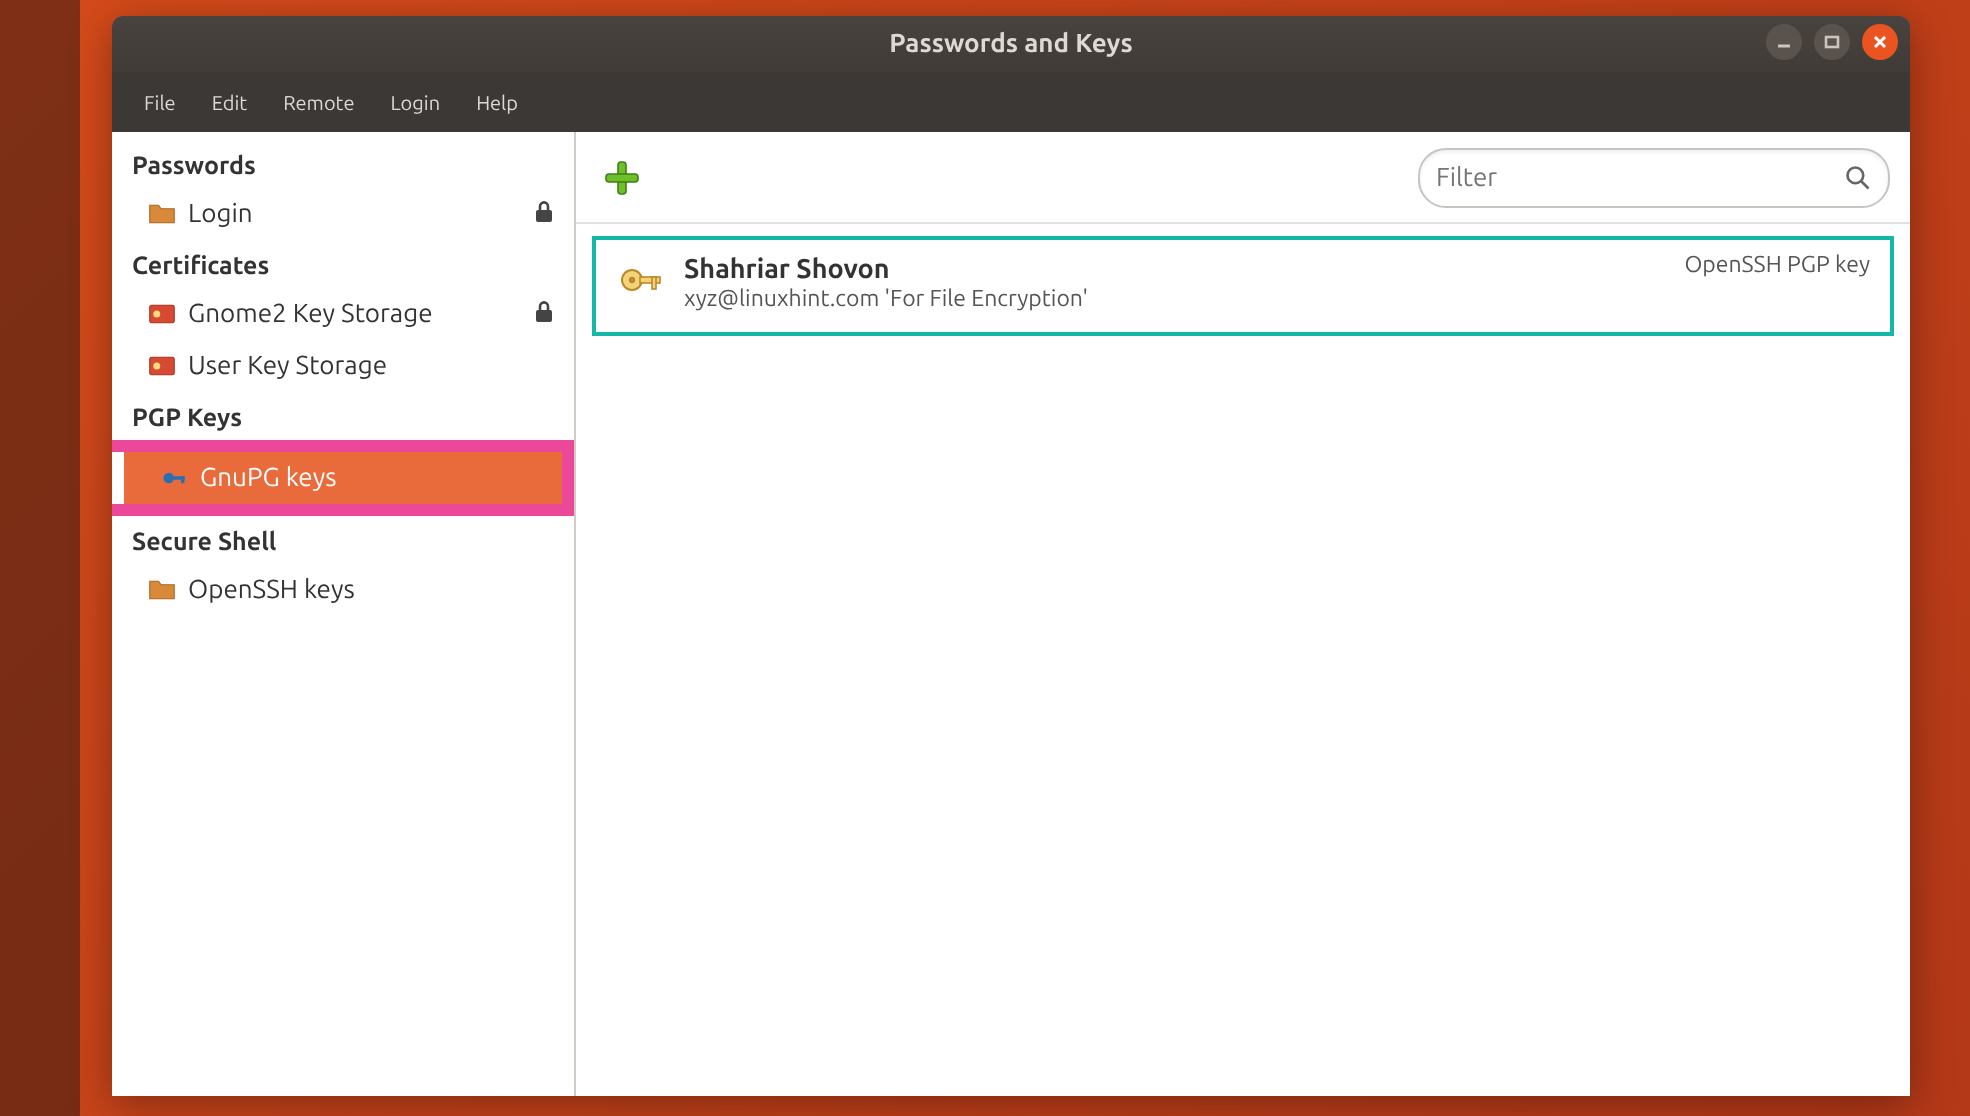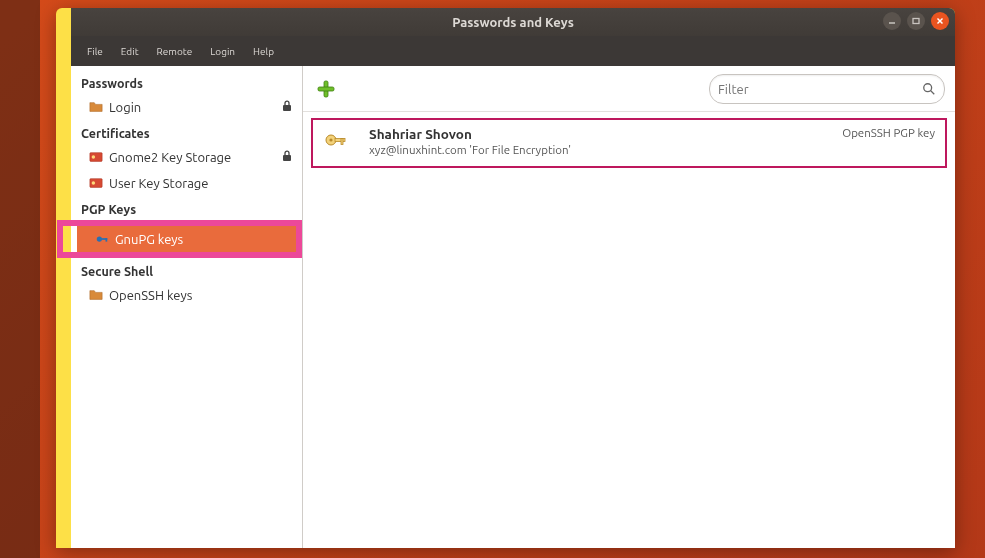--- a/index.html
+++ b/index.html
@@ -3,23 +3,23 @@
 <meta charset="utf-8">
 <style>
   * { box-sizing: border-box; margin: 0; padding: 0; font-family: Ubuntu, Cantarell, "Segoe UI", sans-serif; }
   body {
     width: 985px; height: 558px;
     background: linear-gradient(135deg, #d54b1a 0%, #b33818 100%);
     position: relative; overflow: hidden;
   }
   .window {
     position: absolute; left: 56px; top: 8px; width: 899px; height: 540px;
-    background: #fde047; border-radius: 6px 6px 0 0; overflow: hidden;
+    background: #1d4ed8; border-radius: 6px 6px 0 0; overflow: hidden;
     box-shadow: 0 4px 20px rgba(0,0,0,0.35);
-    display: flex; flex-direction: column; padding-left: 15px;
+    display: flex; flex-direction: column;
   }
   .titlebar {
     height: 28px; background: linear-gradient(#48433f, #403b37);
     display: flex; align-items: center; justify-content: center; position: relative;
     color: #ddd9d5; font-size: 13px; font-weight: 600;
   }
   .win-controls {
     position: absolute; right: 6px; top: 4px; display: flex; gap: 6px;
   }
   .win-btn {
@@ -74,22 +74,22 @@
     width: 236px; height: 30px; border: 1px solid #c8c4c0; border-radius: 14px;
     background: #fff; display: flex; align-items: center; padding: 0 8px;
     box-shadow: inset 0 1px 2px rgba(0,0,0,0.07);
   }
   .filter input {
     flex: 1; border: none; outline: none; font-size: 13px; color: #555;
     background: transparent;
   }
   .key-list { padding: 6px 8px; }
   .key-item {
-    border: 2px solid #be185d; padding: 6px 10px 8px 10px;
-    display: flex; align-items: flex-start; gap: 22px;
+    border: 2px solid #14b8a6; padding: 6px 10px 8px 10px;
+    display: flex; align-items: flex-start; gap: 10px;
   }
   .key-icon { width: 24px; height: 22px; flex: none; margin-top: 3px; }
   .key-text { flex: 1; }
   .key-title { font-size: 13.5px; font-weight: 600; color: #333; line-height: 1.25; }
   .key-sub { font-size: 11.5px; color: #555; line-height: 1.3; }
   .key-tag { font-size: 11.5px; color: #555; white-space: nowrap; align-self: flex-start; }
   .launcher {
     position: absolute; left: 0; top: 0; width: 40px; height: 558px;
     background: rgba(40,20,15,0.5);
   }

